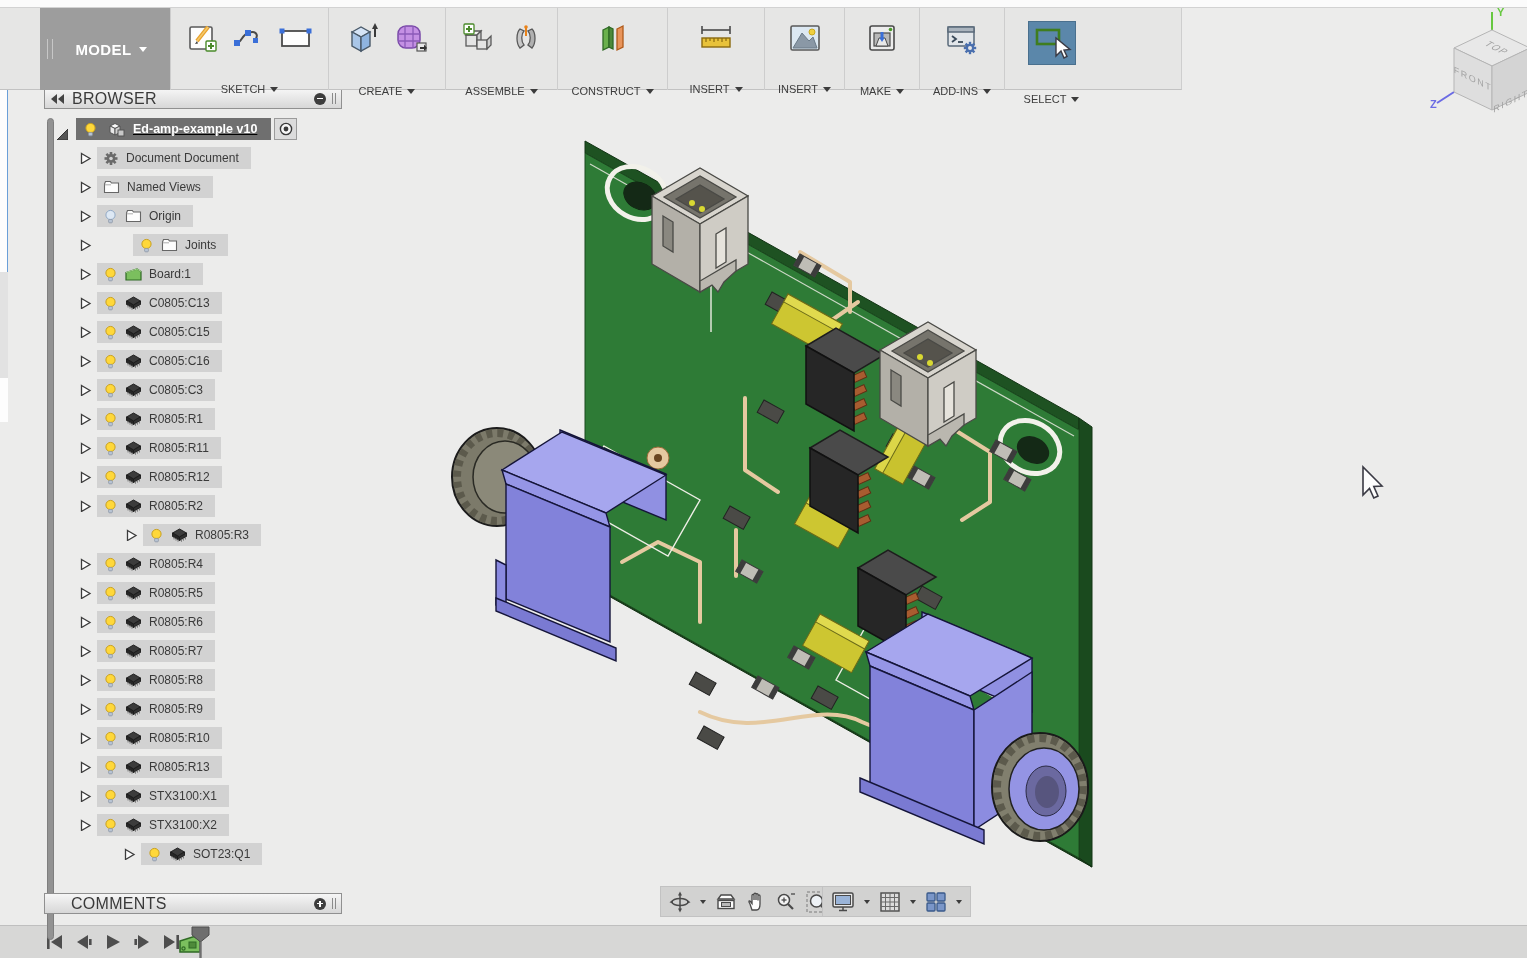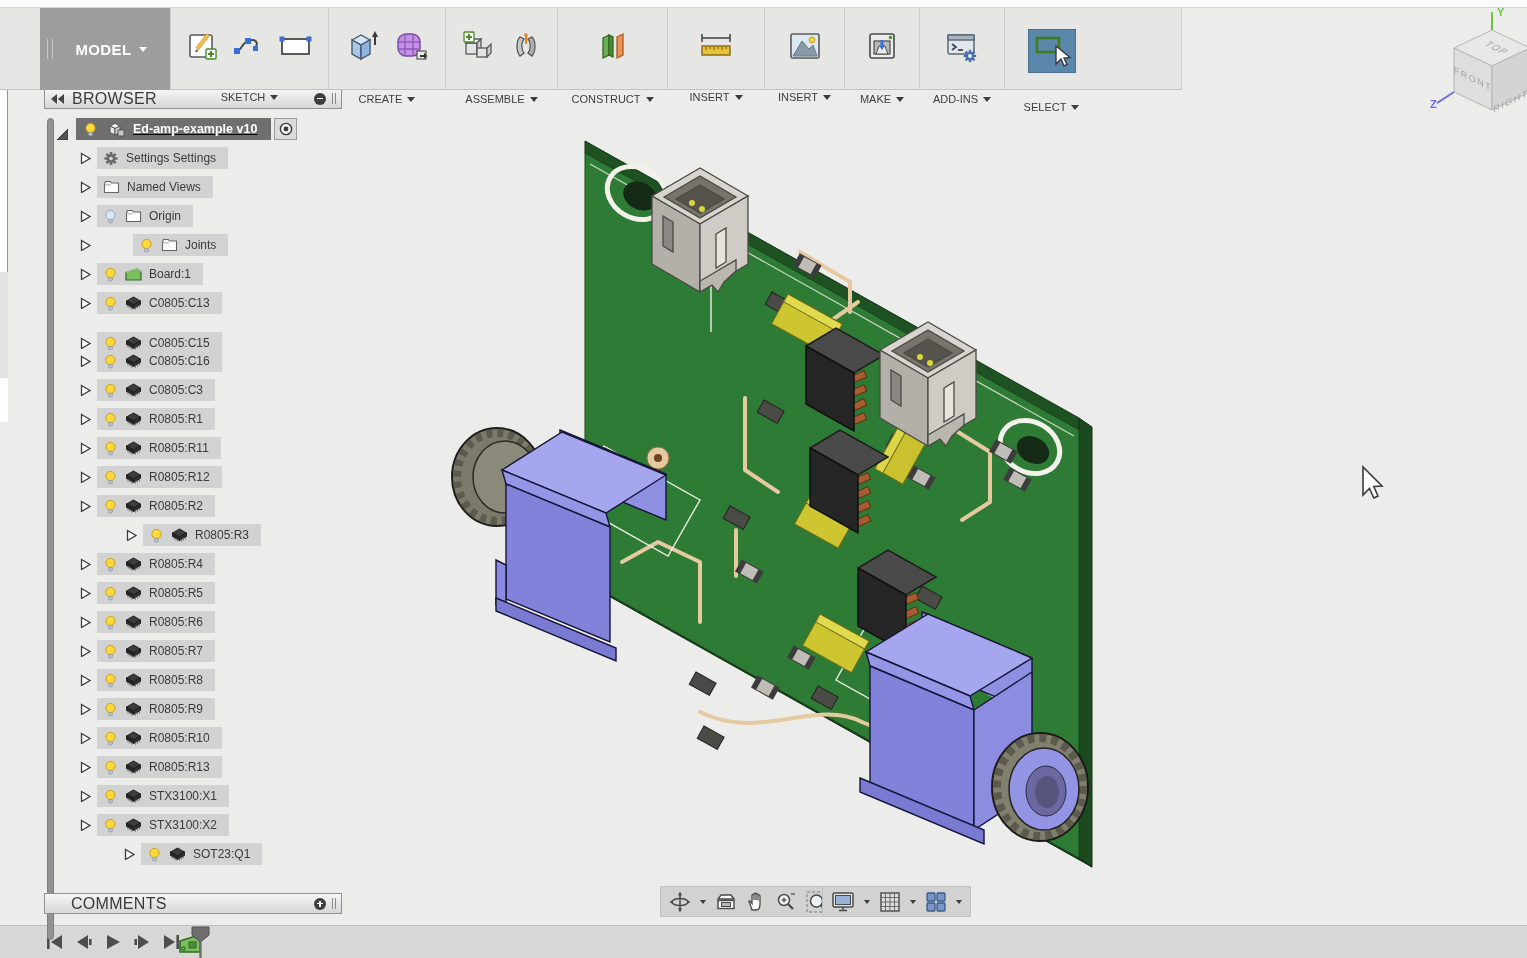--- a/index.html
+++ b/index.html
@@ -15,21 +15,21 @@
     border-bottom:1px solid #c2c2c2; border-right:1px solid #cecece; display:flex; z-index:20; }
   #model-chip { width:130px; height:82px; margin-left:40px; background:#9d9d9d; color:#fff;
     display:flex; align-items:center; justify-content:center; gap:7px; font-size:15px; font-weight:bold;
     letter-spacing:0.4px; cursor:default; position:relative;padding-left:12px; }
   #model-grip { position:absolute; left:7px; top:31px; width:6px; height:20px;
     border-left:1px solid #c7c7c7; border-right:1px solid #c7c7c7; }
   .caret { width:0; height:0; border-left:4px solid transparent; border-right:4px solid transparent;
     border-top:5px solid #3c3c3c; display:inline-block; }
   .caret.white { border-top-color:#fff; }
   .tb-group { height:82px; display:flex; flex-direction:column; align-items:center;
-    justify-content:flex-start; border-left:1px solid #cdcdcd; padding-top:21px;gap:28px; }
+    justify-content:flex-start; border-left:1px solid #cdcdcd; padding-top:13px;gap:28px; }
   .tb-group:first-of-type { border-left:none; }
   .tb-icons { flex:1; display:flex; align-items:center; gap:12px; }
   .tb-label { height:20px; display:flex; align-items:center; gap:5px; font-size:11px; color:#3d3d3d; }
   .tb-btn { cursor:pointer; display:flex; align-items:center; justify-content:center; }
   #select-tile { width:48px; height:44px; background:#5b87aa; border:1px solid #4a708e;
     display:flex; align-items:center; justify-content:center; }
 
   
   #viewcube { left:1430px; top:6px; width:97px; height:122px; z-index:15; }
   .vc-face-label { font-size:9px; fill:#a2a2a2; letter-spacing:1.5px; text-anchor:middle; }
@@ -586,21 +586,21 @@
             <g stroke="#6a6a6a" stroke-width="2.6">
               <line x1="8" y1="1" x2="8" y2="14"></line>
               <line x1="1.5" y1="7.5" x2="14.5" y2="7.5"></line>
               <line x1="3.4" y1="2.9" x2="12.6" y2="12.1"></line>
               <line x1="12.6" y1="2.9" x2="3.4" y2="12.1"></line>
             </g>
             <circle cx="8" cy="7.5" r="1.8" fill="#d2d2d2"></circle>
           </g>
         </svg>
 
-      <span>Settings Settings</span>
+      <span>Document Document</span>
     </div>
   </div>
     <div class="tree-row" style="left: 97px; top: 176px;">
     <svg class="tw-arrow" width="12" height="13">
         <polygon points="1.5,1.5 10,6.5 1.5,11.5" fill="#fdfdfd" stroke="#3c3c3c" stroke-width="1.3"></polygon>
       </svg>
     <div class="row-chip">
 
       <svg class="tree-ic ic-folder" width="17" height="14" viewBox="0 0 17 14">
           <path d="M1.5,4 L1.5,12.5 L15.5,12.5 L15.5,3 L8.5,3 L7.3,1.5 L2.5,1.5 Z" fill="#fdfdfd" stroke="#666" stroke-width="1.1"></path>
@@ -683,21 +683,21 @@
             <line x1="5" y1="10.2" x2="5" y2="12.7"></line>
             <line x1="7" y1="11.3" x2="7" y2="13.8"></line>
             <line x1="10.5" y1="11.3" x2="10.5" y2="13.8"></line>
             <line x1="12.5" y1="10.2" x2="12.5" y2="12.7"></line>
             <line x1="14.5" y1="9" x2="14.5" y2="11.5"></line>
           </g>
         </svg>
       <span>C0805:C13</span>
     </div>
   </div>
-    <div class="tree-row" style="left: 97px; top: 332px;">
+    <div class="tree-row" style="left: 97px; top: 321px;">
     <svg class="tw-arrow" width="12" height="13">
         <polygon points="1.5,1.5 10,6.5 1.5,11.5" fill="#fdfdfd" stroke="#3c3c3c" stroke-width="1.3"></polygon>
       </svg>
     <div class="row-chip">
       <svg class="bulb" width="15" height="15" viewBox="0 0 15 15">
           <circle class="bulb-glass" cx="7.5" cy="6" r="4.6" fill="#ffd83a" stroke="#c8a020" stroke-width="1"></circle>
           <rect x="5.6" y="10.4" width="3.8" height="3.4" rx="1" fill="#b8c4d4" stroke="#8a96a6" stroke-width="0.8"></rect>
         </svg>
 
       <svg class="tree-ic ic-chip" width="17" height="14" viewBox="0 0 17 14">

